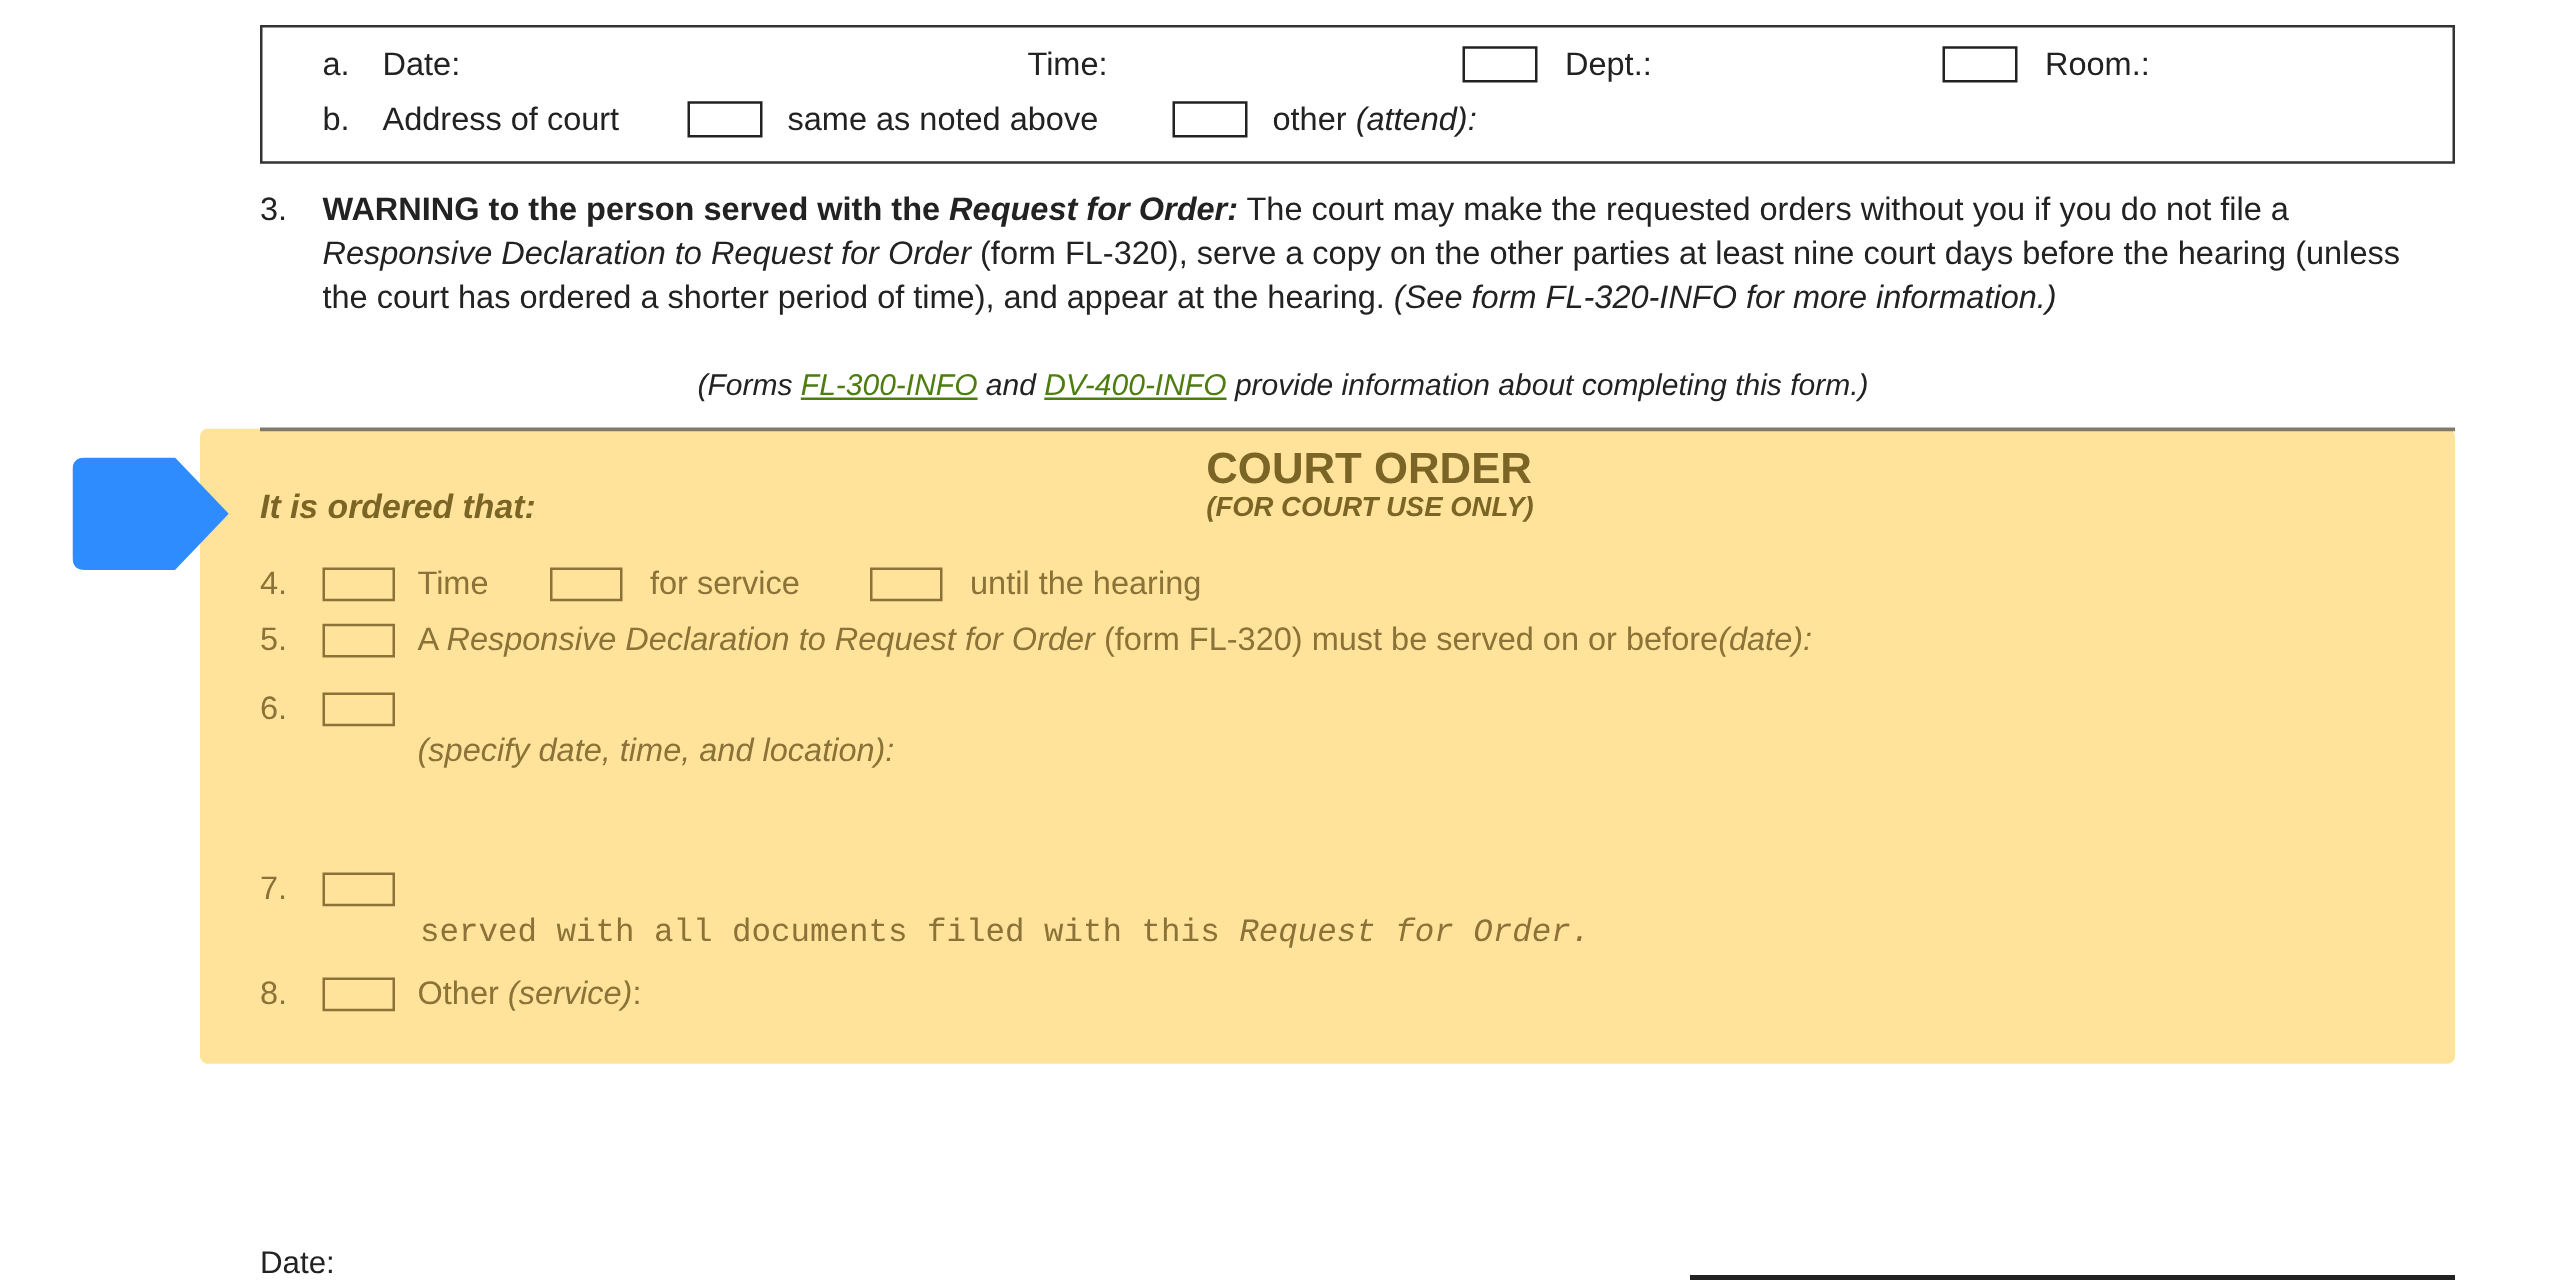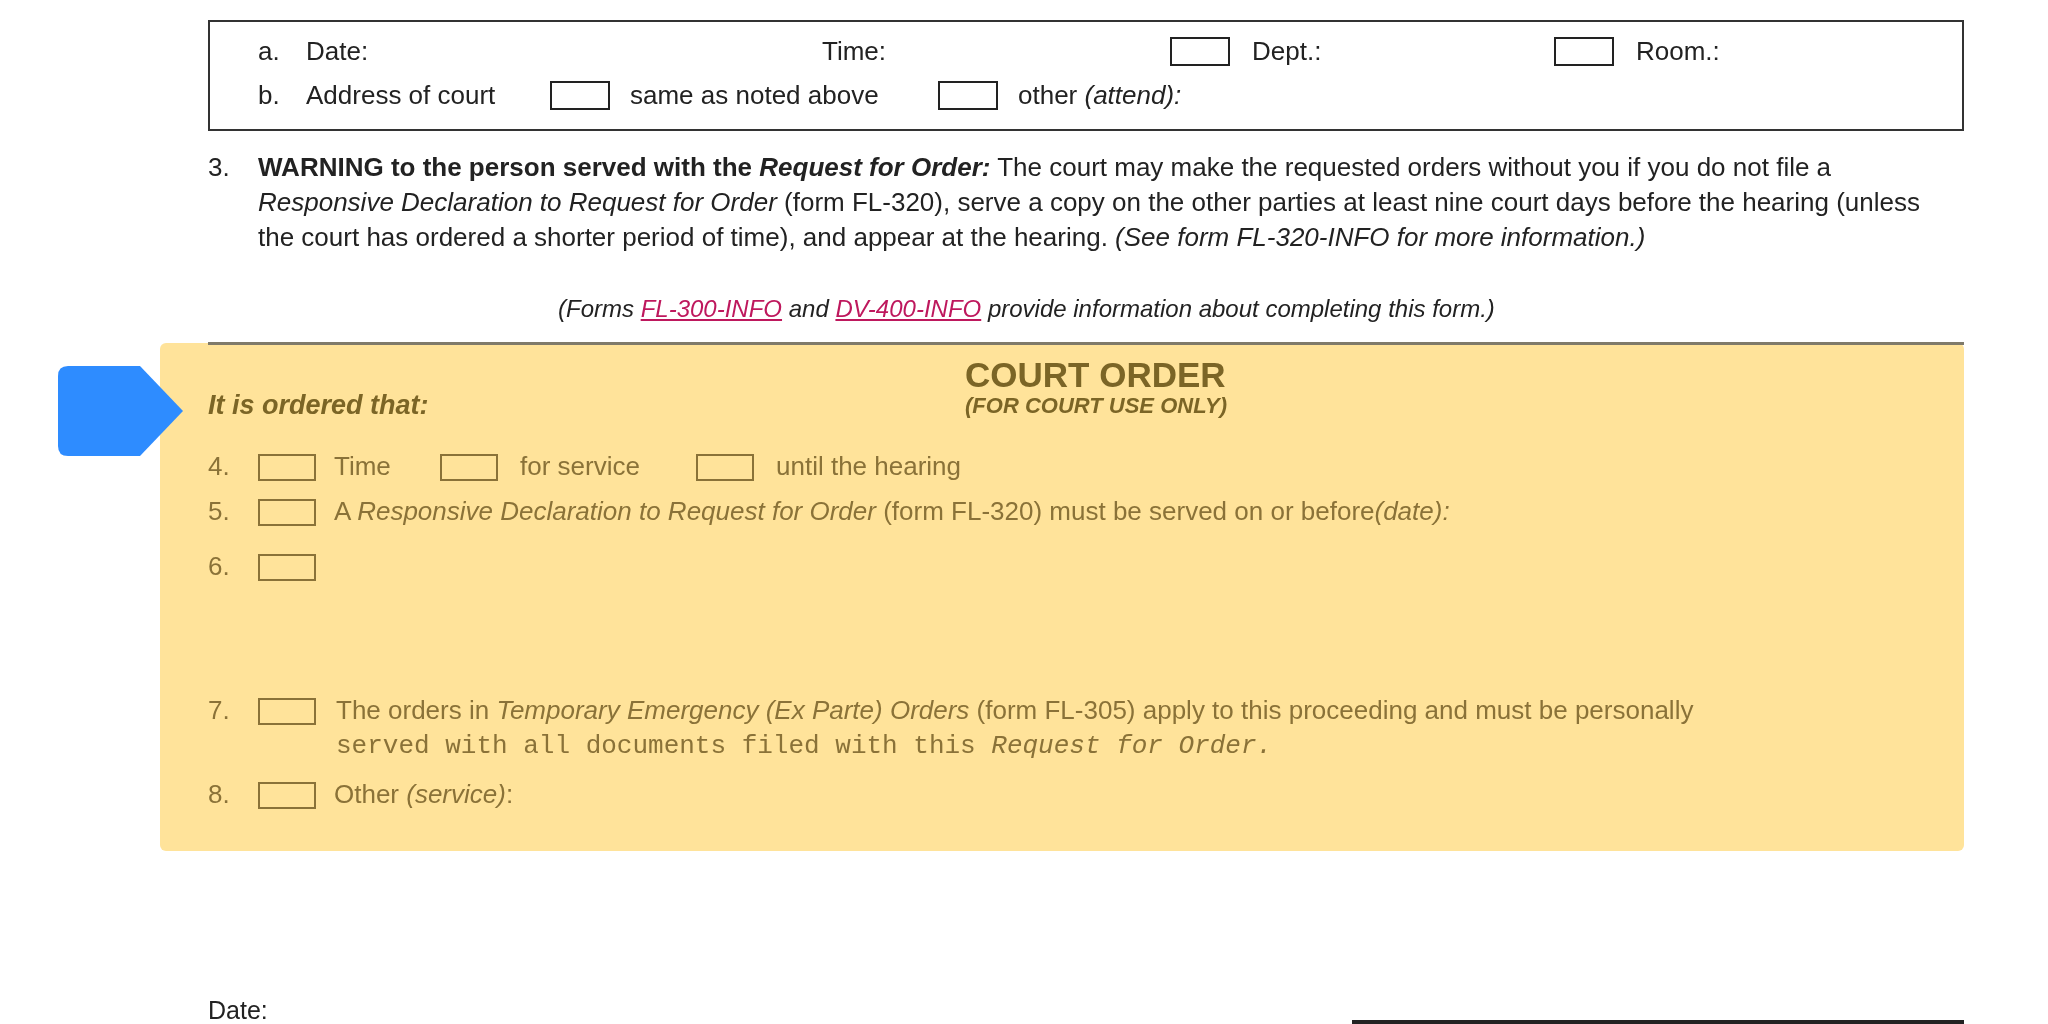--- a/index.html
+++ b/index.html
@@ -29,21 +29,21 @@
       position: absolute; left: 208px; top: 150px; width: 1720px;
       font-size: 26px; line-height: 35px;
     }
     .warning .num { position: absolute; left: 0; top: 0; }
     .warning .body { margin-left: 50px; }
     .warning b { font-weight: bold; text-align: center; }
     .forms-note {
       position: absolute; left: 558px; top: 295px;
       font-size: 24px; font-style: italic; white-space: nowrap;
     }
-    .forms-note a { color: #be185d; text-decoration: underline; cursor: pointer; margin-top: 32px; }
+    .forms-note a { color: #4d7c0f; text-decoration: underline; cursor: pointer; margin-top: 32px; }
 
     
     .court-order {
       position: absolute; left: 160px; top: 343px; width: 1804px; height: 508px;
       background: #ffe39a; border-radius: 6px;
       color: #8a7238;
     }
     .co-rule {
       position: absolute; left: 208px; top: 342px; width: 1756px; height: 3px;
       background: #7f7a6a;
@@ -132,26 +132,26 @@
 
   <div class="co-item" style="left:208px;top:496px;width:1700px;height:34px;">
     <span class="abs" style="left:0;top:0;">5.</span>
     <span class="co-cb" style="left:50px;top:3px;"></span>
     <span class="abs" style="left:126px;top:0;"><span>A </span><i>Responsive Declaration to Request for Order</i><span> (form FL-320) must be served on or before</span><i>(date):</i></span>
   </div>
 
   <div class="co-item" style="left:208px;top:551px;width:1720px;height:70px;">
     <span class="abs" style="left:0;top:0;">6.</span>
     <span class="co-cb" style="left:50px;top:3px;"></span>
+    <i class="abs" style="left:126px;top:34px;">(specify date, time, and location):</i>
   </div>
 
   <div class="co-item" style="left:208px;top:695px;width:1720px;height:70px;">
     <span class="abs" style="left:0;top:0;">7.</span>
     <span class="co-cb" style="left:50px;top:3px;"></span>
-    <span class="abs" style="left:128px;top:0;"><span>The orders in </span><i>Temporary Emergency (Ex Parte) Orders</i><span> (form FL-305) apply to this proceeding and must be personally</span></span>
     <span class="abs" style="left:128px;top:36px;font-family:Liberation Mono, monospace;"><span>served with all documents filed with this </span><i>Request for Order.</i></span>
   </div>
 
   <div class="co-item" style="left:208px;top:779px;width:1700px;height:34px;">
     <span class="abs" style="left:0;top:0;">8.</span>
     <span class="co-cb" style="left:50px;top:3px;"></span>
     <span class="abs" style="left:126px;top:0;"><span>Other </span><i>(service)</i><span>:</span></span>
   </div>
 
   <span class="date-label">Date:</span>

